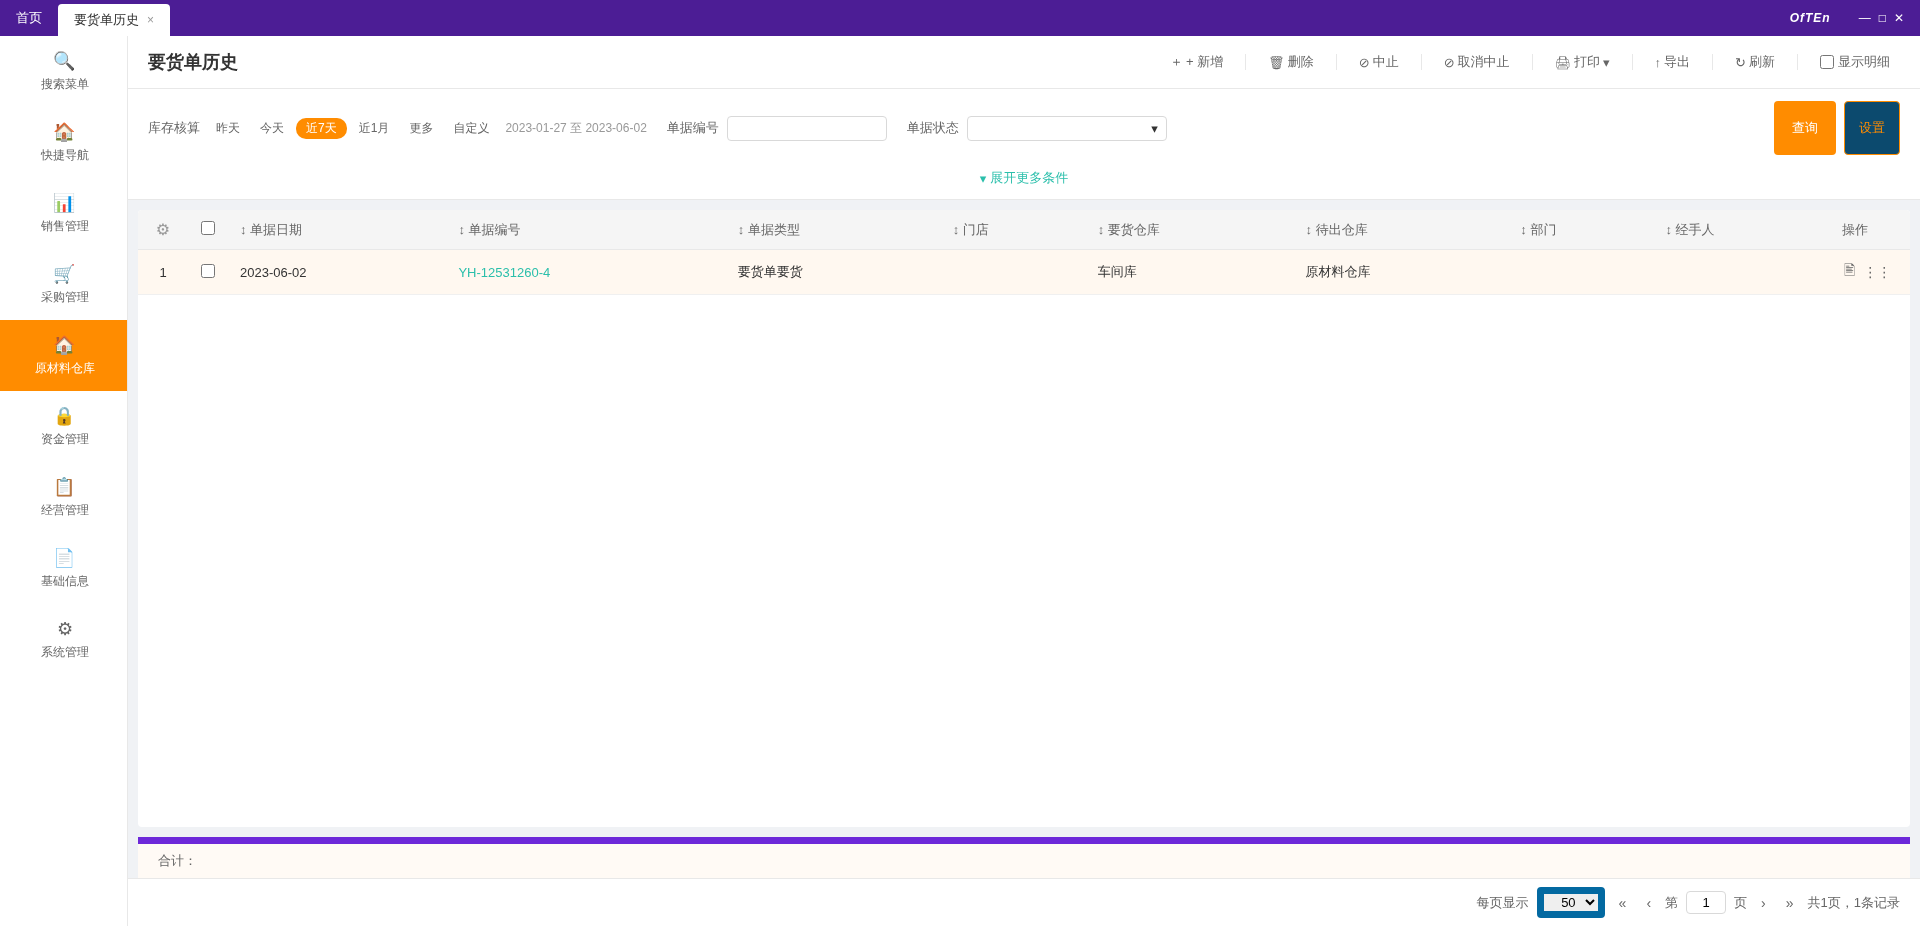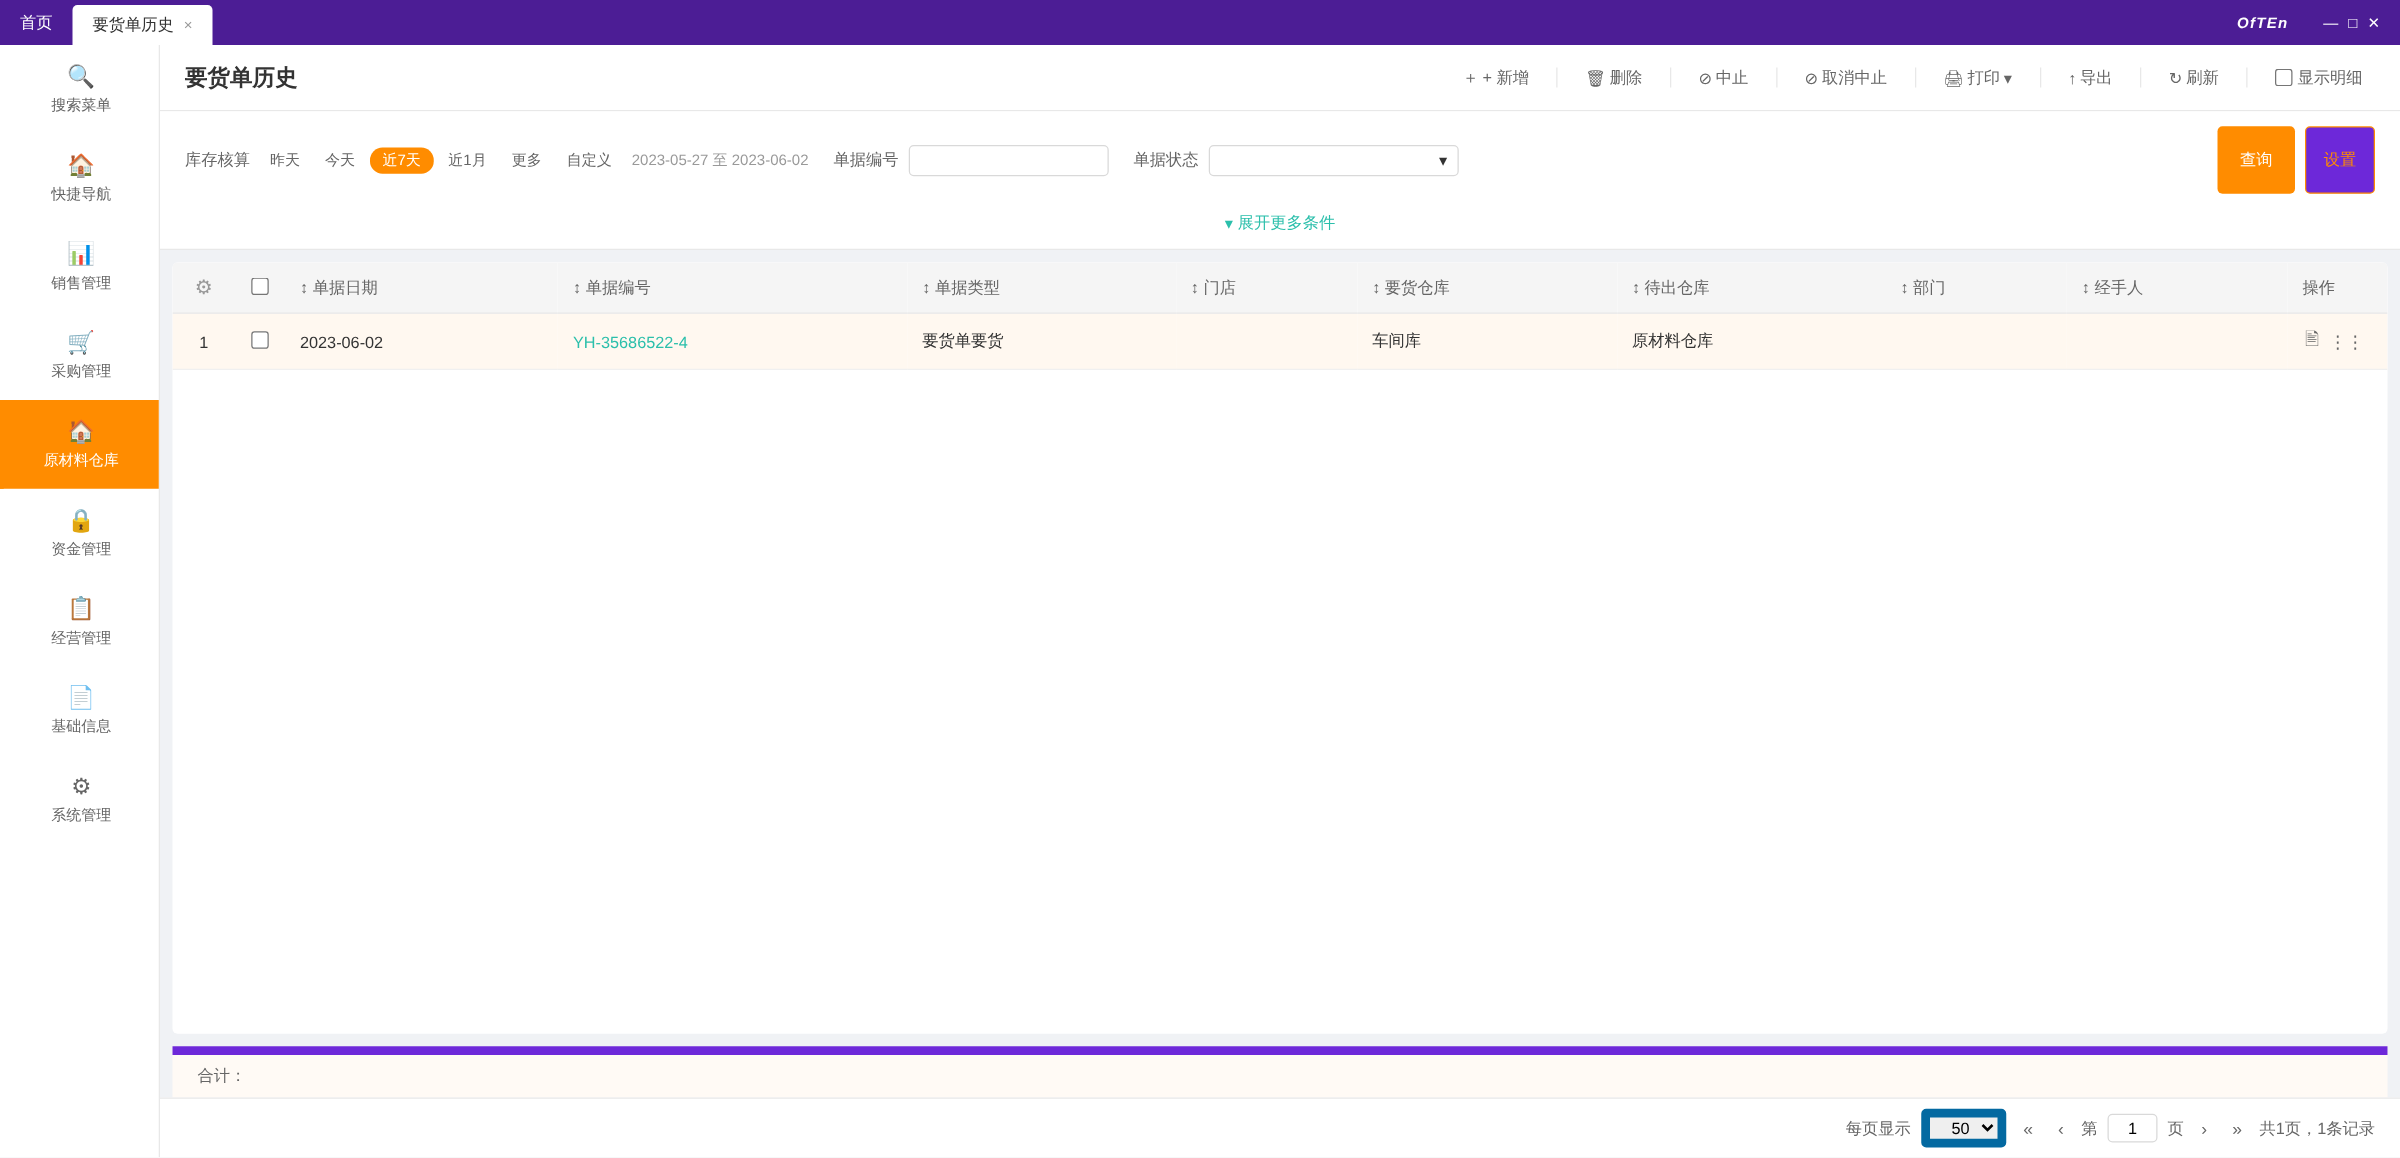--- a/index.html
+++ b/index.html
@@ -26,21 +26,21 @@
 
     
     .content { flex: 1; display: flex; flex-direction: column; background: #f0f2f5; overflow: hidden; }
 
     
     .page-header { background: #fff; padding: 12px 20px; display: flex; align-items: center; justify-content: space-between; border-bottom: 1px solid #e8e8e8; flex-shrink: 0; }
     .page-title { font-size: 18px; font-weight: bold; color: #333; }
     .header-actions { display: flex; align-items: center; gap: 8px; }
     .action-btn { display: flex; align-items: center; gap: 3px; padding: 5px 10px; border: none; background: transparent; cursor: pointer; color: #666; font-size: 13px; }
     .btn-query { background: #ff8c00; color: #fff; border: none; padding: 18px 18px; border-radius: 4px; cursor: pointer; font-size: 13px; }
-    .btn-setting { background: #6d28d9; color: #ff8c00; border: 1px solid #ff8c00; padding: 5px 14px; border-radius: 4px; cursor: pointer; font-size: 13px; }
+    .btn-setting { background: #0c4a6e; color: #ff8c00; border: 1px solid #ff8c00; padding: 5px 14px; border-radius: 4px; cursor: pointer; font-size: 13px; }
     .btn-display { display: flex; align-items: center; gap: 4px; padding: 5px 10px; border: none; background: transparent; cursor: pointer; color: #666; font-size: 13px; }
 
     
     .filter-bar { background: #fff; padding: 12px 20px 0 20px; border-bottom: 1px solid #e8e8e8; flex-shrink: 0; }
     .filter-row { display: flex; align-items: center; gap: 20px; padding-bottom: 10px; flex-wrap: wrap; }
     .filter-item { display: flex; align-items: center; gap: 8px; }
     .filter-label { color: #666; white-space: nowrap; font-size: 13px; }
     .filter-dates { display: flex; align-items: center; gap: 4px; }
     .date-btn { padding: 2px 8px; border-radius: 3px; cursor: pointer; font-size: 12px; color: #666; background: transparent; border: none; }
     .date-btn.active { background: #ff8c00; color: #fff; border-radius: 10px; padding: 2px 10px; }
@@ -192,21 +192,21 @@
         <div class="filter-item">
           <span class="filter-label">库存核算</span>
           <div class="filter-dates">
             <button class="date-btn">昨天</button>
             <button class="date-btn">今天</button>
             <button class="date-btn active">近7天</button>
             <button class="date-btn">近1月</button>
             <button class="date-btn">更多</button>
             <button class="date-btn">自定义</button>
           </div>
-          <span class="date-range">2023-05-27 至 2023-06-02</span>
+          <span class="date-range">2023-01-27 至 2023-06-02</span>
         </div>
 
         <div class="filter-item">
           <span class="filter-label">单据编号</span>
           <input type="text" class="filter-input" style="">
         </div>
 
         <div class="filter-item">
           <span class="filter-label">单据状态</span>
           <div class="filter-select">
@@ -269,21 +269,21 @@
           </tr>
         </thead>
         <tbody>
           <tr style="background:#fff8f0;">
             <td style="text-align:center;">1</td>
             <td style="text-align:center;">
               <input type="checkbox" style="">
             </td>
             <td>2023-06-02</td>
             <td>
-              <a class="table-link">YH-35686522-4</a>
+              <a class="table-link">YH-12531260-4</a>
             </td>
             <td>要货单要货</td>
             <td></td>
             <td>车间库</td>
             <td>原材料仓库</td>
             <td></td>
             <td></td>
             <td>
               <div class="row-ops">
                 <button class="row-op-btn" title="查看">🖹</button>

